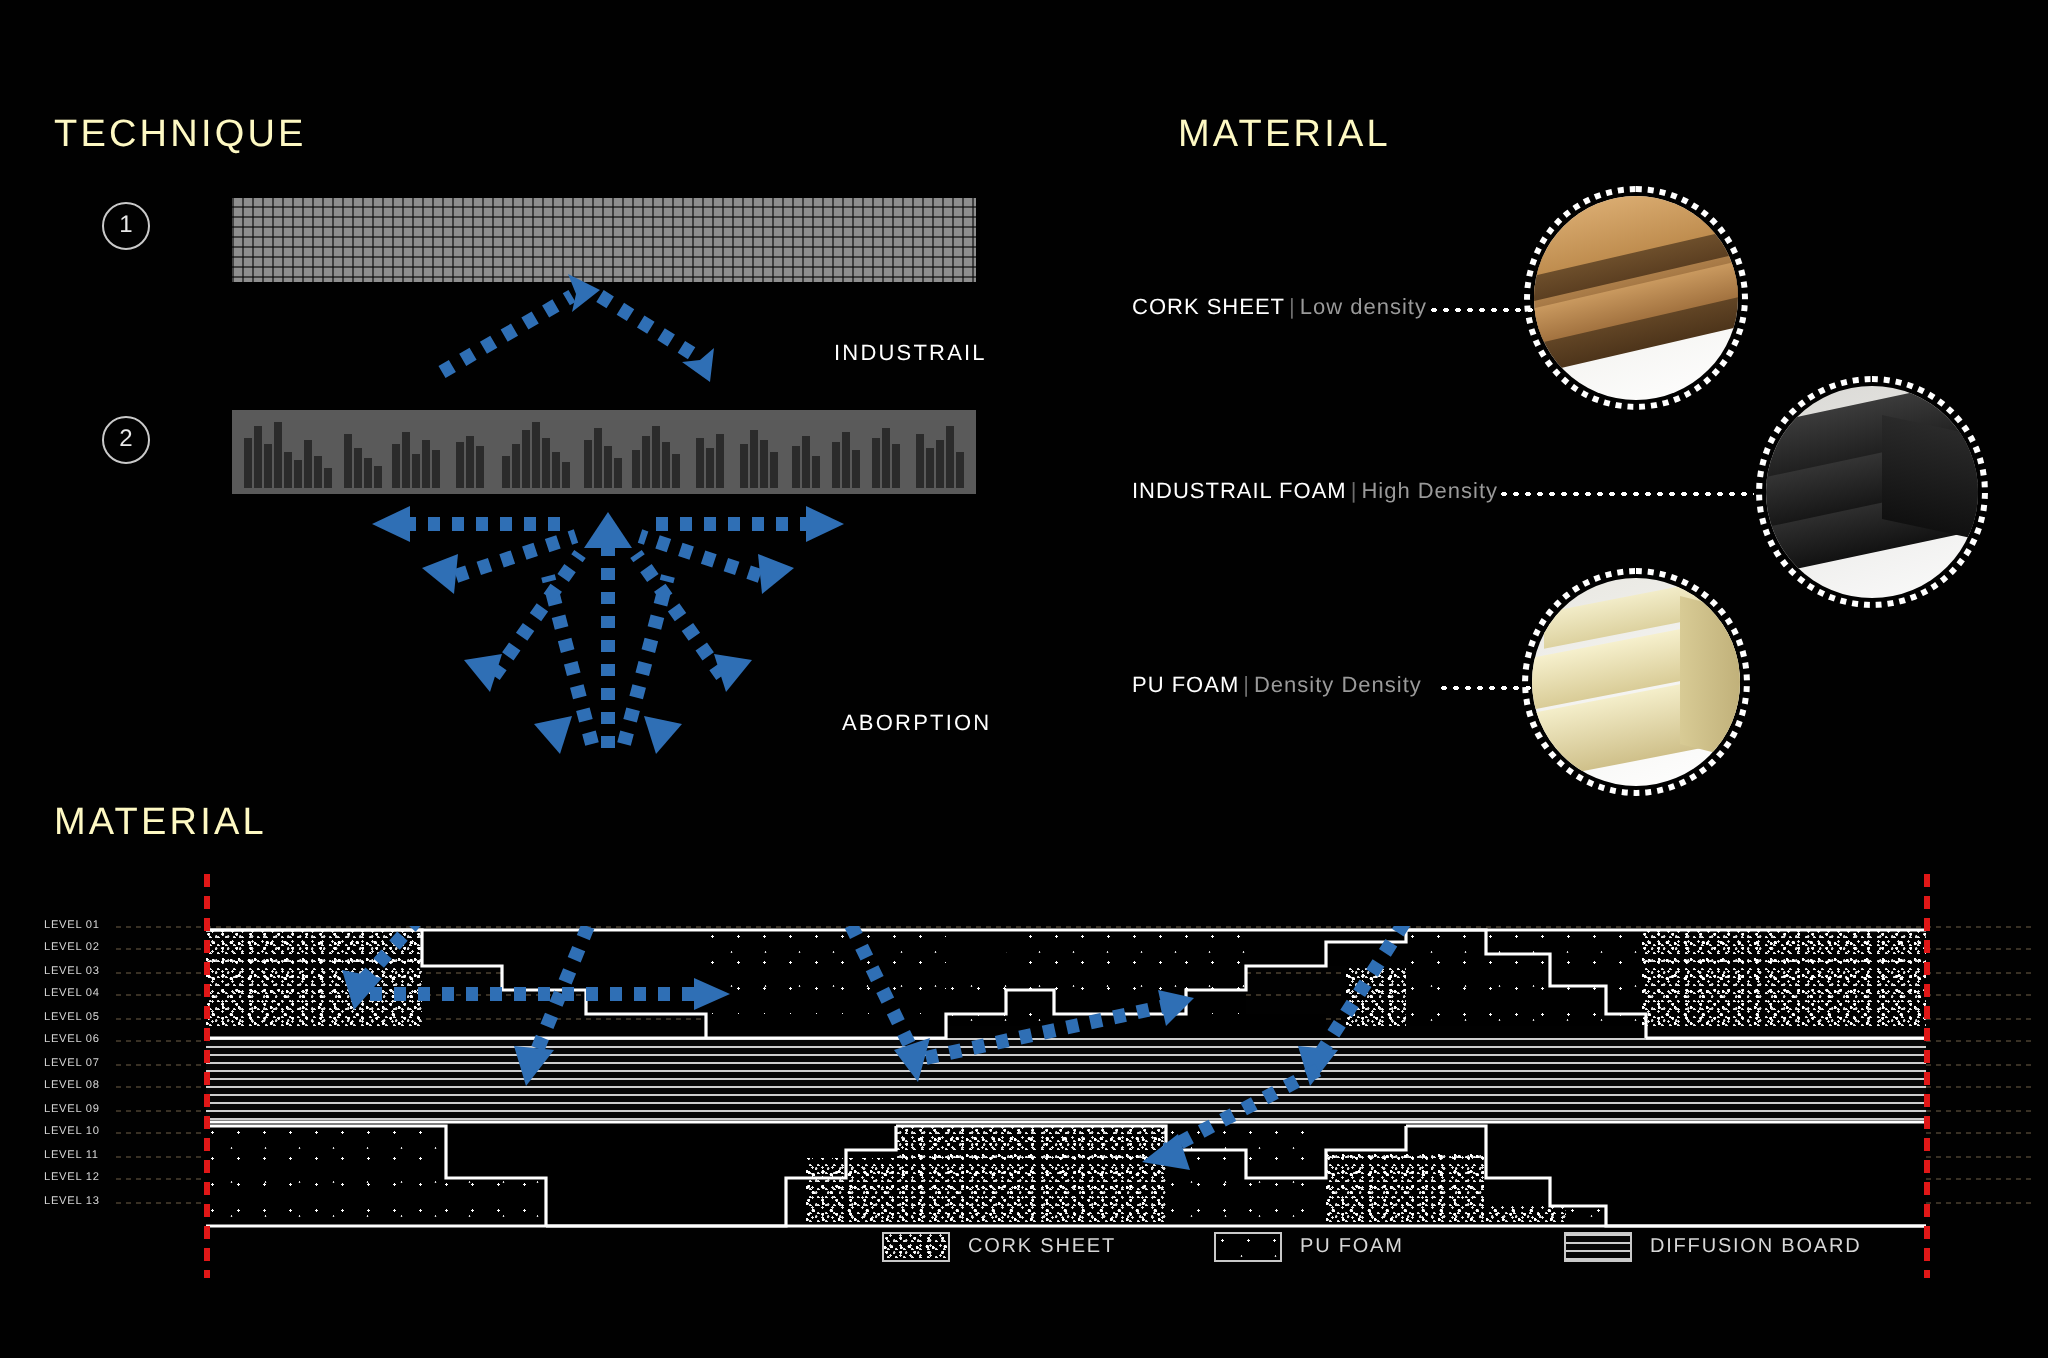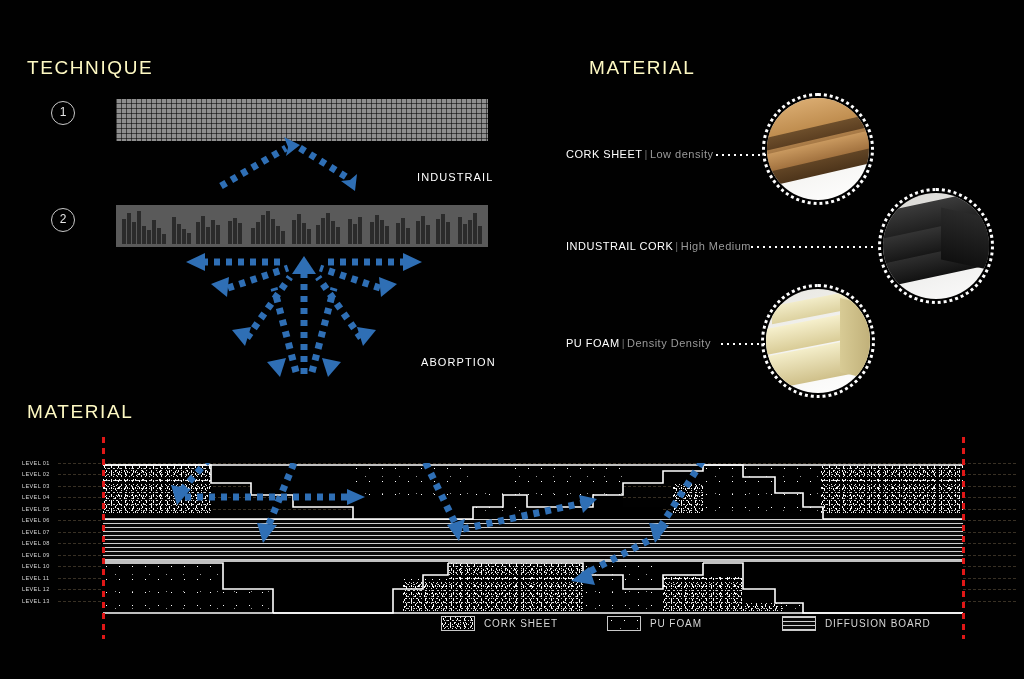--- a/index.html
+++ b/index.html
@@ -247,21 +247,21 @@
       <div class="cork-bg"></div>
       <div class="slab" style="left:-12px;top:32px;width:132px;height:26px;background:linear-gradient(180deg,#b98a52,#8f6336);transform:skewY(-13deg)"></div>
       <div class="slab" style="left:-12px;top:18px;width:132px;height:22px;background:linear-gradient(180deg,#7a5a33,#5c3f21);transform:skewY(-13deg)"></div>
       <div class="slab" style="left:-6px;top:-4px;width:132px;height:30px;background:linear-gradient(180deg,#d9ab70,#bf8d4f);transform:skewY(-13deg)"></div>
       <div class="slab" style="left:-18px;top:54px;width:132px;height:24px;background:linear-gradient(180deg,#6e4f2c,#4d341a);transform:skewY(-13deg)"></div>
       <div class="slab" style="left:-22px;top:46px;width:132px;height:18px;background:linear-gradient(180deg,#c9995f,#a2723f);transform:skewY(-13deg)"></div>
     </div>
   </div>
 
   <div class="mat-label" style="left:566px;top:240px">
-    <span class="nm">INDUSTRAIL CORK</span><span class="sep">|</span><span class="ds">High Medium</span>
+    <span class="nm">INDUSTRAIL FOAM</span><span class="sep">|</span><span class="ds">High Density</span>
   </div>
   <div class="leader" style="left:749px;top:246px;width:128px"></div>
   <div class="mat-circle" style="left:878px;top:188px;width:116px;height:116px">
     <div class="inner" style="background:linear-gradient(160deg,#d9d8d4,#fbfbfb)">
       <div class="slab" style="left:-10px;top:6px;width:140px;height:30px;background:linear-gradient(180deg,#3b3b3b,#1d1d1d);transform:skewY(-12deg)"></div>
       <div class="slab" style="left:-16px;top:34px;width:140px;height:26px;background:linear-gradient(180deg,#343434,#161616);transform:skewY(-12deg)"></div>
       <div class="slab" style="left:-20px;top:60px;width:140px;height:24px;background:linear-gradient(180deg,#2e2e2e,#121212);transform:skewY(-12deg)"></div>
       <div class="slab" style="left:58px;top:22px;width:70px;height:52px;background:linear-gradient(180deg,#2a2a2a,#101010);transform:skewY(12deg)"></div>
     </div>
   </div>

